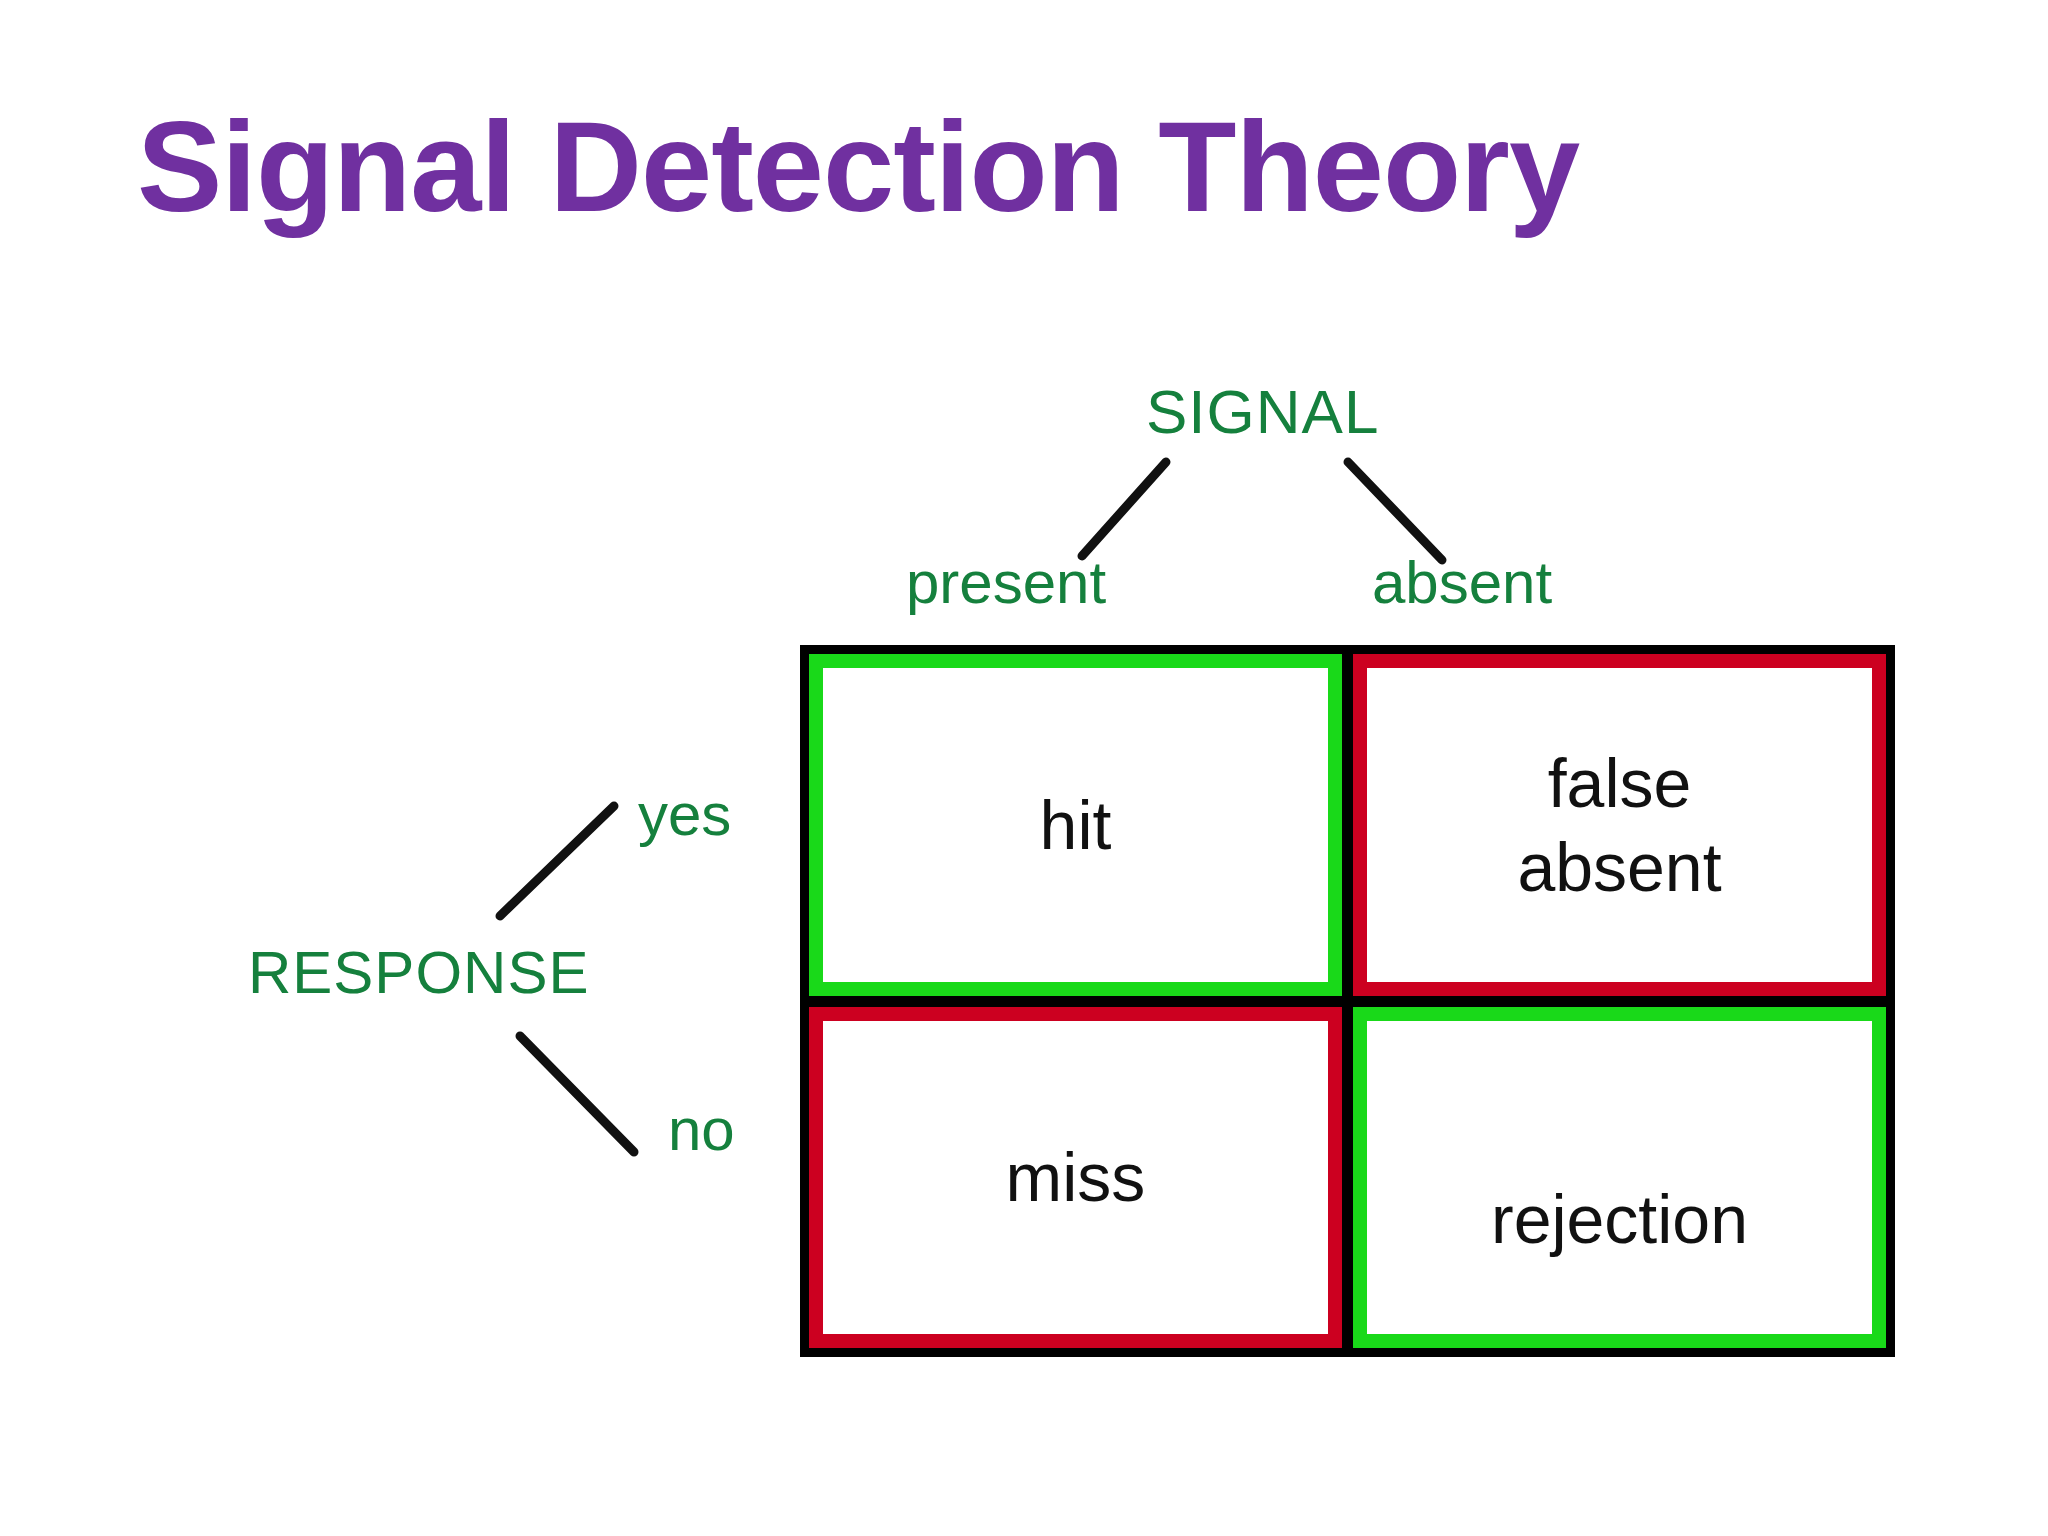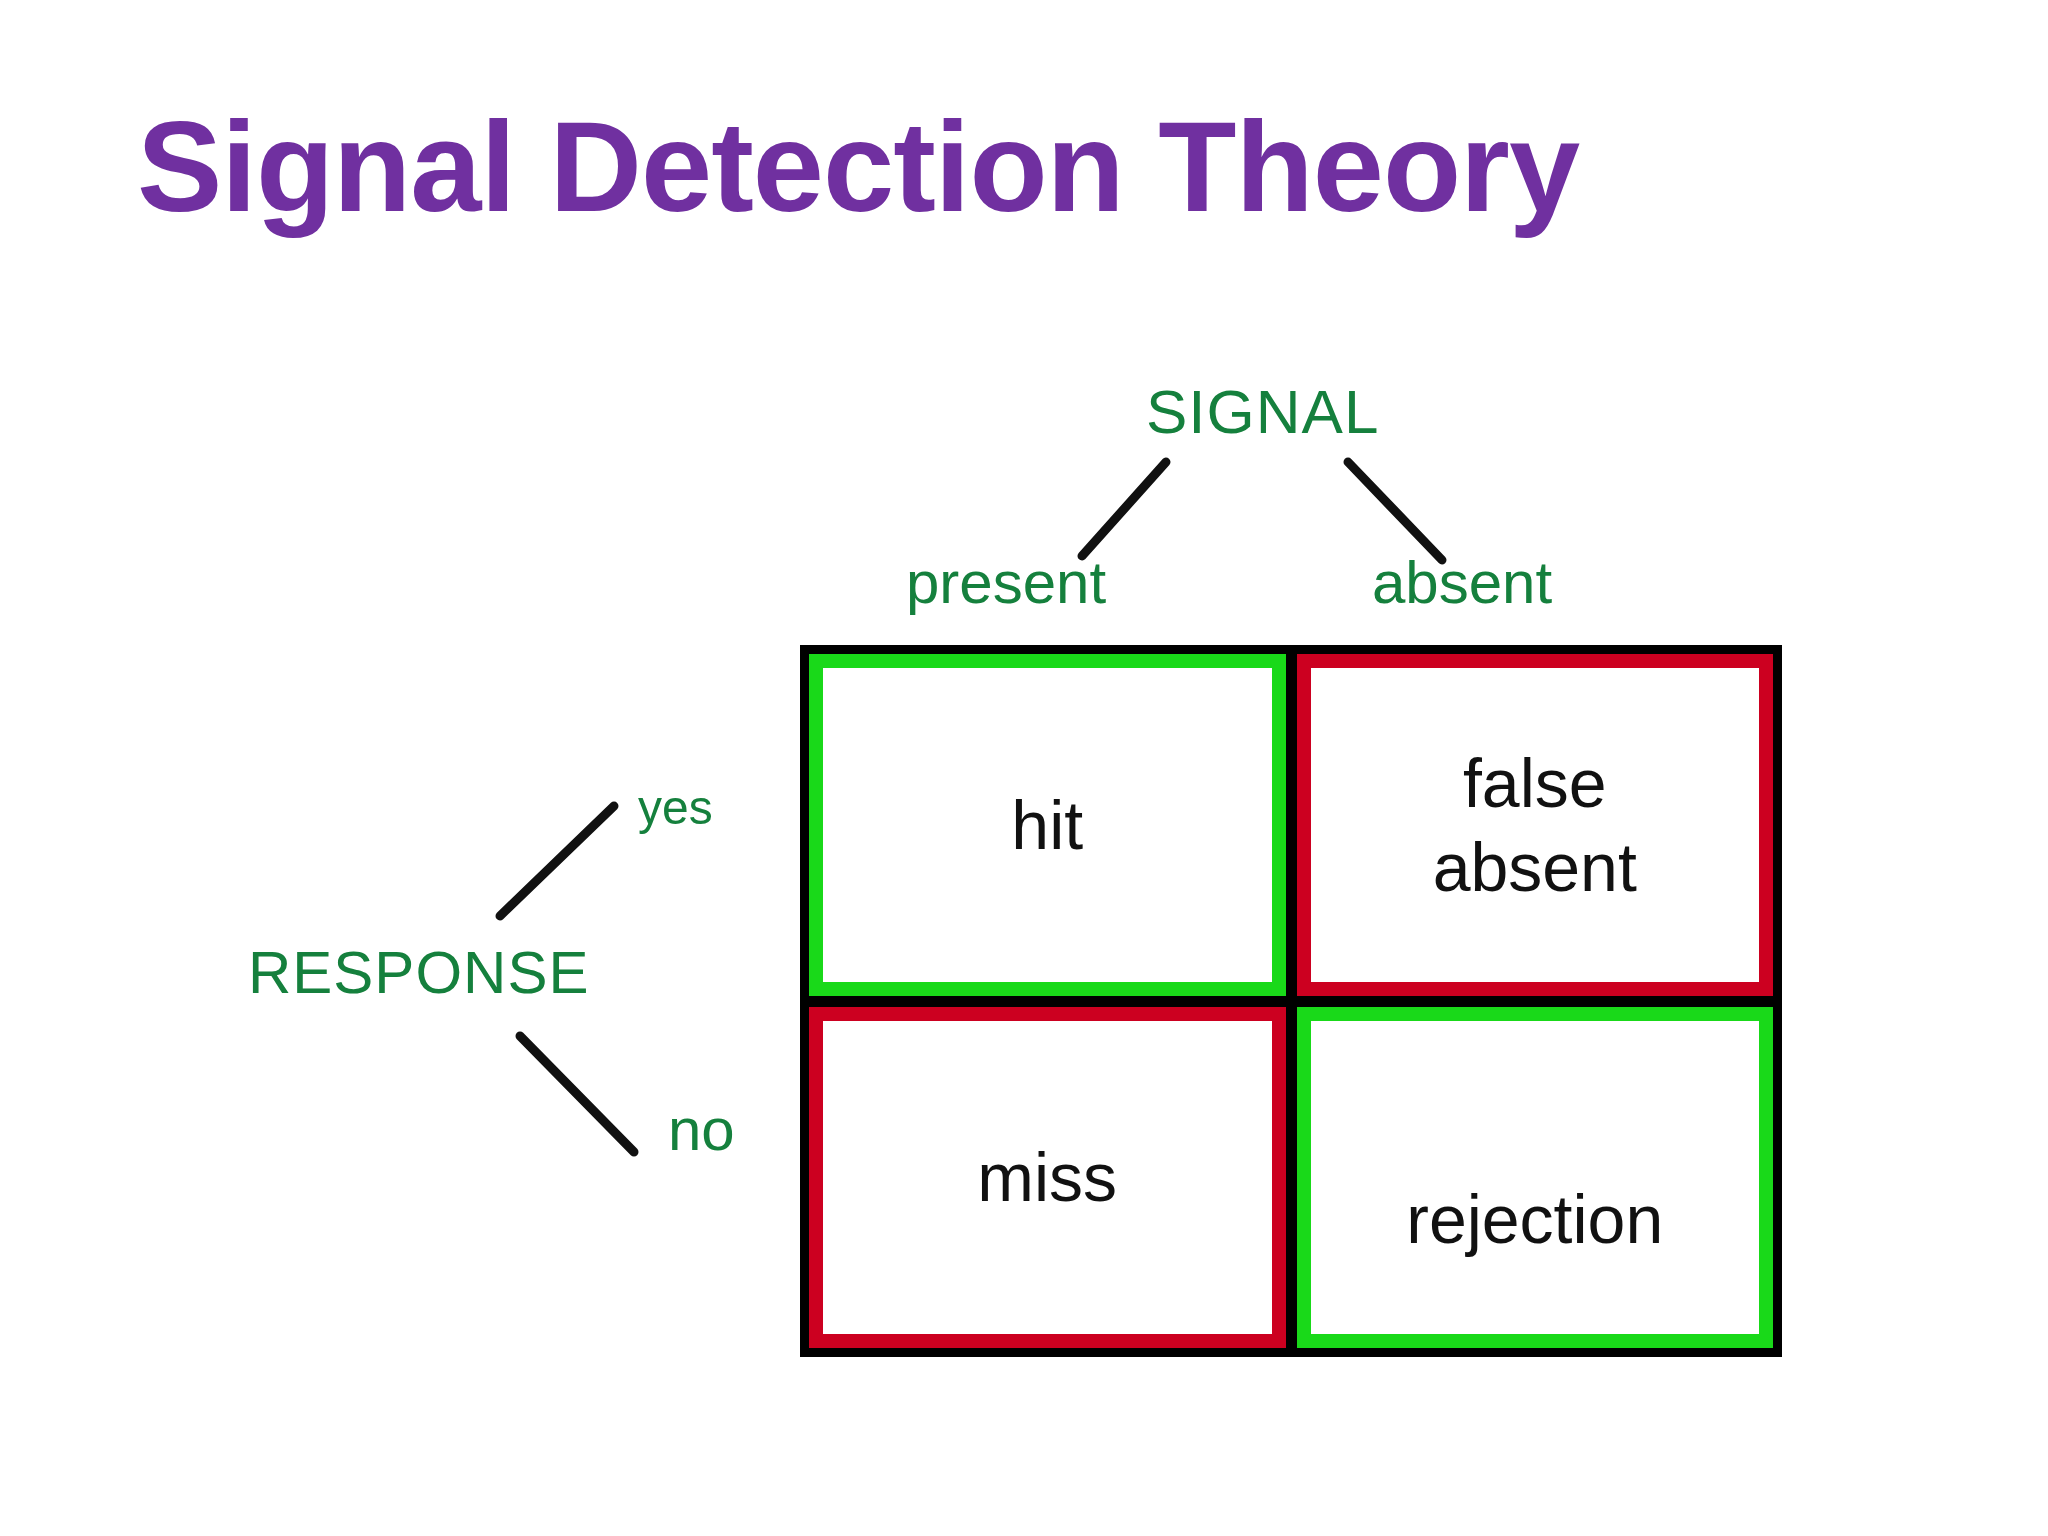--- a/index.html
+++ b/index.html
@@ -68,21 +68,21 @@
   
   #response-label {
     left: 248px;
     top: 938px;
     font-size: 60px;
     letter-spacing: 1px;
   }
   #yes-label {
     left: 638px;
     top: 780px;
-    font-size: 48px;
+    font-size: 60px;
   }
   #no-label {
     left: 668px;
     top: 1095px;
     font-size: 60px;
   }
 
   
   #connectors {
     position: absolute;
@@ -91,21 +91,21 @@
     width: 2048px;
     height: 1536px;
     pointer-events: none;
   }
 
   
   #matrix {
     position: absolute;
     left: 800px;
     top: 645px;
-    width: 982px;
+    width: 1095px;
     height: 712px;
     background: #000000;
     display: grid;
     grid-template-columns: 1fr 1fr;
     grid-template-rows: 1fr 1fr;
     gap: 11px;
     padding: 9px;
     box-sizing: border-box;
   }
 

